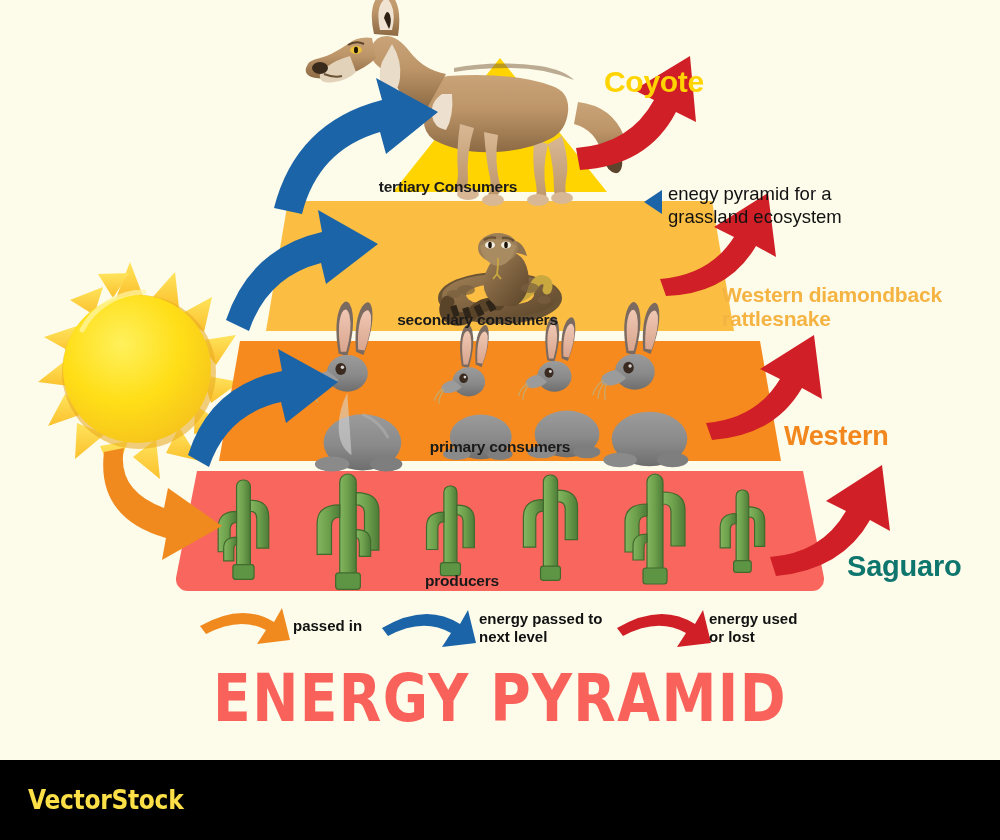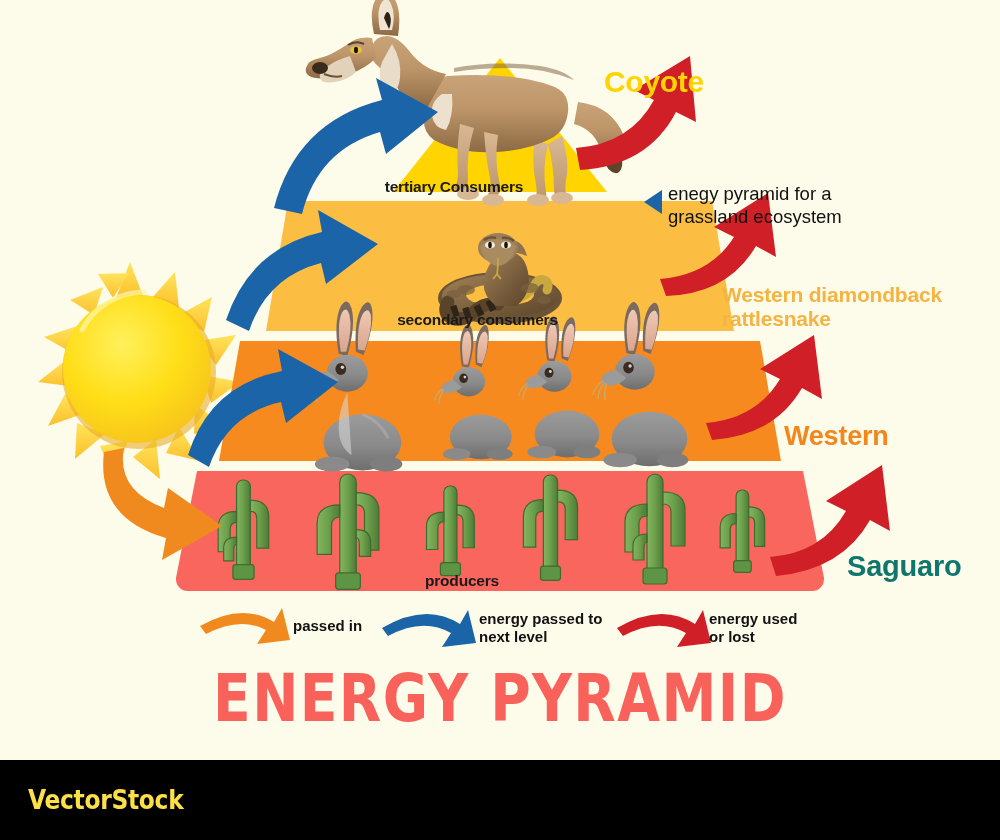--- a/index.html
+++ b/index.html
@@ -344,22 +344,23 @@
       <path d="M200 626 q42 -24 74 -4 l8 -14 l8 32 l-33 4 l9 -14 q-26 -14 -60 4z"></path>
     </g>
     <g fill="#1B64A8">
       <path d="M382 628 q44 -26 78 -4 l8 -14 l8 33 l-34 4 l9 -14 q-28 -16 -63 3z"></path>
     </g>
     <g fill="#D01F26">
       <path d="M617 628 q44 -26 78 -4 l8 -14 l8 33 l-34 4 l9 -14 q-28 -16 -63 3z"></path>
     </g>
   </svg>
 
-  <div class="tier-label" style="left:14px;width:880px;top:178px;">tertiary Consumers</div>
+  <div class="tier-label" style="left:8px;width:880px;top:178px;">tertiary Consumers</div>
   <div class="tier-label" style="left:0;width:955px;top:311px;">secondary consumers</div>
+  <div class="tier-label" style="left:0;width:1000px;top:438px;">primary consumers</div>
   <div class="tier-label" style="left:0;width:924px;top:572px;">producers</div>
 
   <div class="side-label" id="coyote-label">Coyote</div>
   <div class="side-label" id="snake-label">Western diamondback
 rattlesnake</div>
   <div class="side-label" id="rabbit-label">Western</div>
   <div class="side-label" id="saguaro-label">Saguaro</div>
 
   <div id="callout">enegy pyramid for a
 grassland ecosystem</div>

